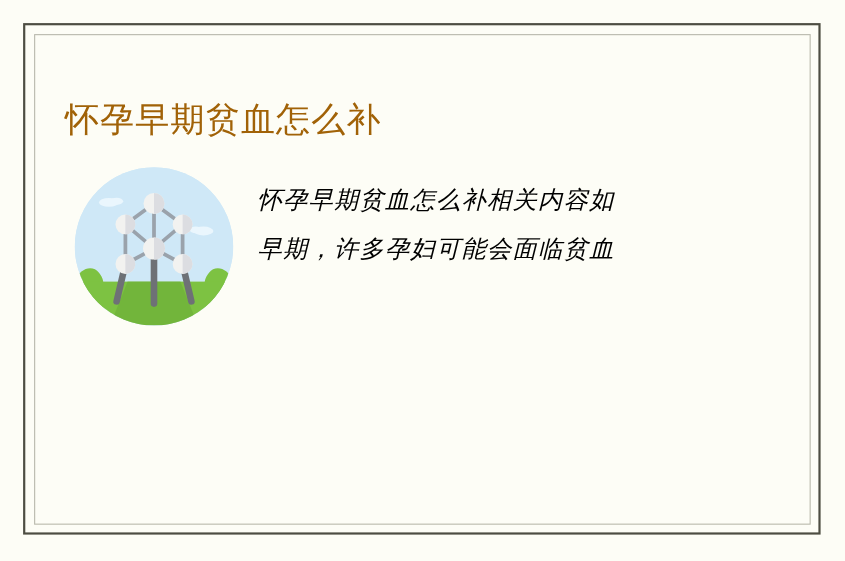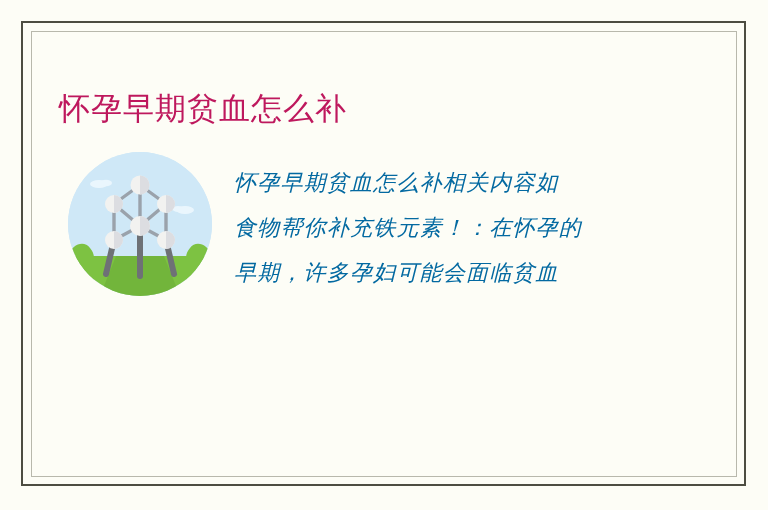--- a/index.html
+++ b/index.html
@@ -36,21 +36,21 @@
   }
 
   
   .page-title {
     position: absolute;
     left: 59px;
     top: 66px;
     font-size: 31px;
     line-height: 44px;
     letter-spacing: 1px;
-    color: #be185d;
+    color: #a16207;
     font-weight: 500;
     white-space: nowrap;
   }
 
   
   .article {
     position: absolute;
     left: 62px;
     top: 150px;
     width: 620px;
@@ -71,21 +71,21 @@
 
   
   .body-text {
     position: absolute;
     left: 172px;
     top: 10px;
     width: 420px;
     font-family: "DejaVu Serif", "Liberation Serif", serif;
     font-size: 22px;
     line-height: 45px;
-    color: #0369a1;
+    color: #000000;
     letter-spacing: 1.2px;
     font-style: italic;
     font-weight: 400;
   }
   .body-text .ln {
     display: block;
     white-space: nowrap;
   }
 </style>
 </head>
@@ -149,17 +149,16 @@
         <circle cx="46" cy="88" r="9" fill="#f2f2f0"></circle>
         <path d="M46 79 a9 9 0 0 1 0 18 z" fill="#dcdde1"></path>
         <circle cx="98" cy="88" r="9" fill="#f2f2f0"></circle>
         <path d="M98 79 a9 9 0 0 1 0 18 z" fill="#dcdde1"></path>
       </g>
     </svg>
   </div>
 
   <div class="body-text">
     <span class="ln">怀孕早期贫血怎么补相关内容如</span>
-    <span class="ln">食物帮你补充铁元素！：在怀孕的</span>
     <span class="ln">早期，许多孕妇可能会面临贫血</span>
   </div>
 
 </div>
 
 </body></html>

